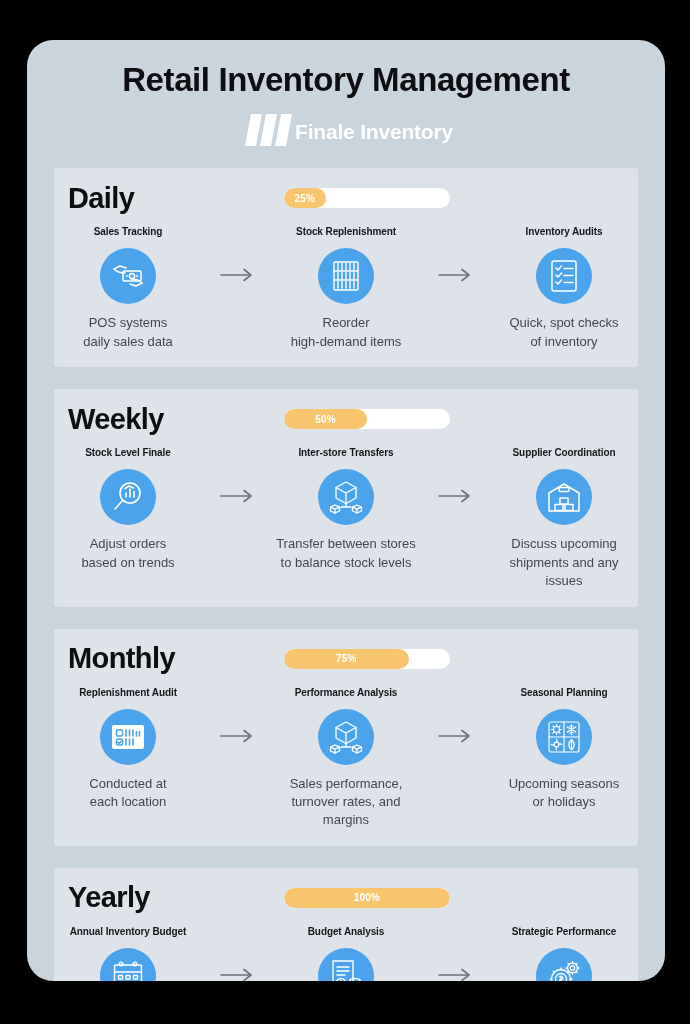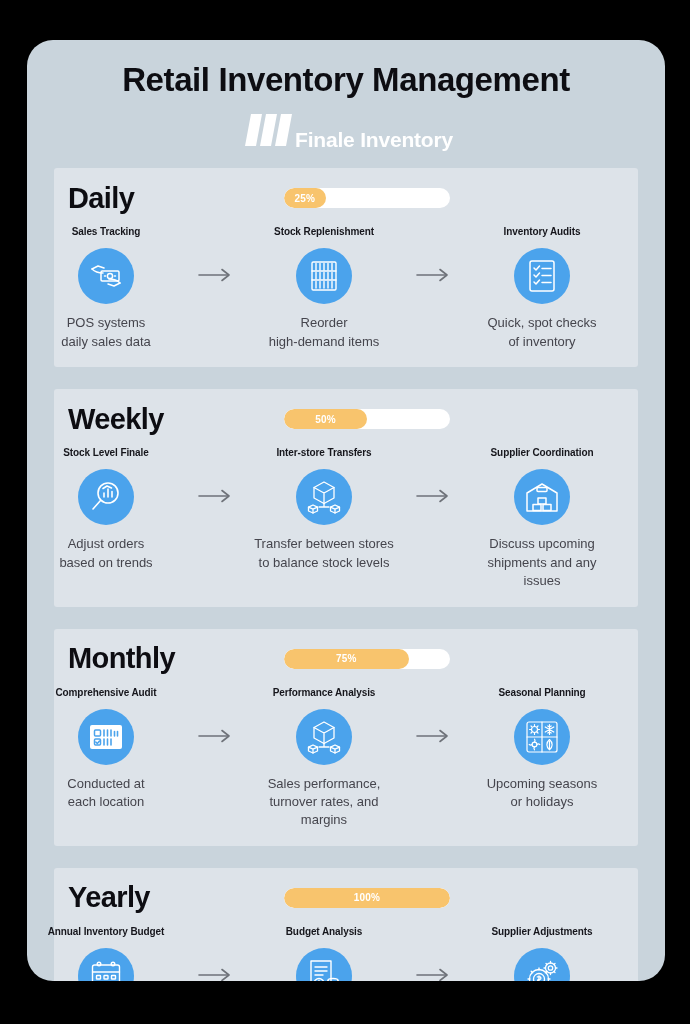--- a/index.html
+++ b/index.html
@@ -38,21 +38,21 @@
     font-size: 33px;
     font-weight: bold;
     color: #0d0d12;
     letter-spacing: -0.4px;
     line-height: 1.1;
     margin: 0;
   }
   .brand {
     margin-top: 14px;
     display: flex;
-    align-items: flex-end;
+    align-items: center;
     justify-content: center;
   }
   .brand-mark {
     display: block;
   }
   .brand-name {
     font-size: 21px;
     font-weight: bold;
     color: #ffffff;
     letter-spacing: -0.2px;
@@ -118,21 +118,21 @@
     color: #ffffff;
     letter-spacing: 0.2px;
     white-space: nowrap;
   }
 
   
   .steps {
     margin-top: 10px;
     display: flex;
     align-items: flex-start;
-    justify-content: flex-end;
+    justify-content: center;
   }
   .step {
     flex: 0 0 164px;
     width: 164px;
     text-align: center;
     display: flex;
     flex-direction: column;
     align-items: center;
   }
   .step-title {
@@ -350,21 +350,21 @@
           <div class="progress-track">
             <div class="progress-fill" style="width: 75%;">
               <span class="progress-label">75%</span>
             </div>
           </div>
         </div>
       </div>
       <div class="steps">
 
         <div class="step">
-          <div class="step-title">Comprehensive Audit</div>
+          <div class="step-title">Replenishment Audit</div>
           <div class="icon-circle">
             <svg width="36" height="28" viewBox="0 0 36 28">
               <rect x="2" y="2" width="32" height="24" rx="2" fill="#ffffff"></rect>
               <rect x="6.5" y="7" width="6" height="6" rx="1" fill="none" stroke="#4ba3ec" stroke-width="1.5"></rect>
               <rect x="6.5" y="16" width="6" height="6" rx="1" fill="none" stroke="#4ba3ec" stroke-width="1.5"></rect>
               <path d="M7.8 19 l1.5 1.6 l2.2 -2.6" fill="none" stroke="#4ba3ec" stroke-width="1.5" stroke-linecap="round" stroke-linejoin="round"></path>
               <path d="M16 7 V13 M19.5 7 V13 M23 7 V13 M26.5 8.5 V13 M29.5 8.5 V13" stroke="#4ba3ec" stroke-width="1.6" stroke-linecap="round"></path>
               <path d="M16 16 V22 M19.5 16 V22 M23 16 V22" stroke="#4ba3ec" stroke-width="1.6" stroke-linecap="round"></path>
             </svg>
           </div>
@@ -479,21 +479,21 @@
         </div>
 
         <div class="arrow">
           <svg width="34" height="14" viewBox="0 0 34 14">
             <path d="M1 7 H30" stroke="#6e7279" stroke-width="1.6" stroke-linecap="round" fill="none"></path>
             <path d="M24 1.5 L31 7 L24 12.5" stroke="#6e7279" stroke-width="1.6" stroke-linecap="round" stroke-linejoin="round" fill="none"></path>
           </svg>
         </div>
 
         <div class="step">
-          <div class="step-title">Supplier Adjustments</div>
+          <div class="step-title">Strategic Performance</div>
           <div class="icon-circle">
             <svg width="34" height="34" viewBox="0 0 34 34" fill="none" stroke="#ffffff" stroke-width="1.3" stroke-linecap="round" stroke-linejoin="round">
               <circle cx="14" cy="20" r="9.5"></circle>
               <circle cx="14" cy="20" r="5.5"></circle>
               <path d="M14 16.8 V23.2 M12.3 17.9 h2.8 a1.4 1.4 0 0 1 0 2.5 h-1.7 a1.4 1.4 0 0 0 0 2.5 h2.8"></path>
               <path d="M14 9 V11 M14 29 V31 M3 20 H5 M23 20 H25 M6.2 12.2 L7.7 13.7 M20.3 26.3 L21.8 27.8 M21.8 12.2 L20.3 13.7 M7.7 26.3 L6.2 27.8"></path>
               <circle cx="25.5" cy="9" r="5"></circle>
               <circle cx="25.5" cy="9" r="2.2"></circle>
               <path d="M25.5 2.5 V4 M25.5 14 V15.5 M19 9 H20.5 M30.5 9 H32 M21 4.5 L22 5.5 M29 12.5 L30 13.5 M30 4.5 L29 5.5 M22 12.5 L21 13.5"></path>
             </svg>

